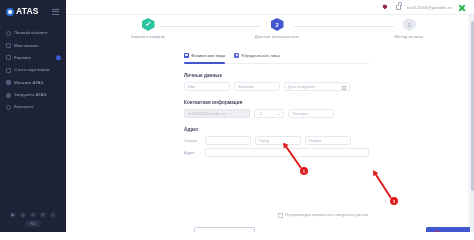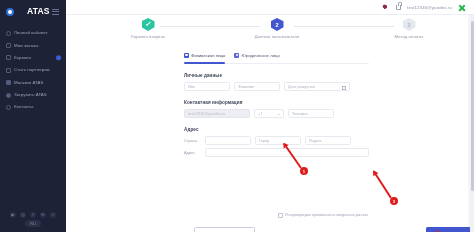--- a/index.html
+++ b/index.html
@@ -12,21 +12,21 @@
   #app { position: relative; width: 474px; height: 232px; background: #f4f6f9; }
 
   
   .sidebar {
     position: absolute; left: 0; top: 0;
     width: 66px; height: 232px;
     background: #1d2237;
     display: flex; flex-direction: column;
   }
   .sb-top { display: flex; align-items: center; justify-content: space-between; padding: 7px 6px 0 6px; }
-  .logo { display: flex; align-items: flex-end; gap: 13px; }
+  .logo { display: flex; align-items: flex-end; gap: 2px; }
   .logo-mark {
     width: 8px; height: 8px; border-radius: 50%;
     background: #2f6fd6;
     display: inline-block; position: relative;
   }
   .logo-mark::after {
     content: ""; position: absolute; left: 2px; top: 2px;
     width: 4px; height: 4px; border-radius: 50%; background: #fff;
   }
   .logo-text {

